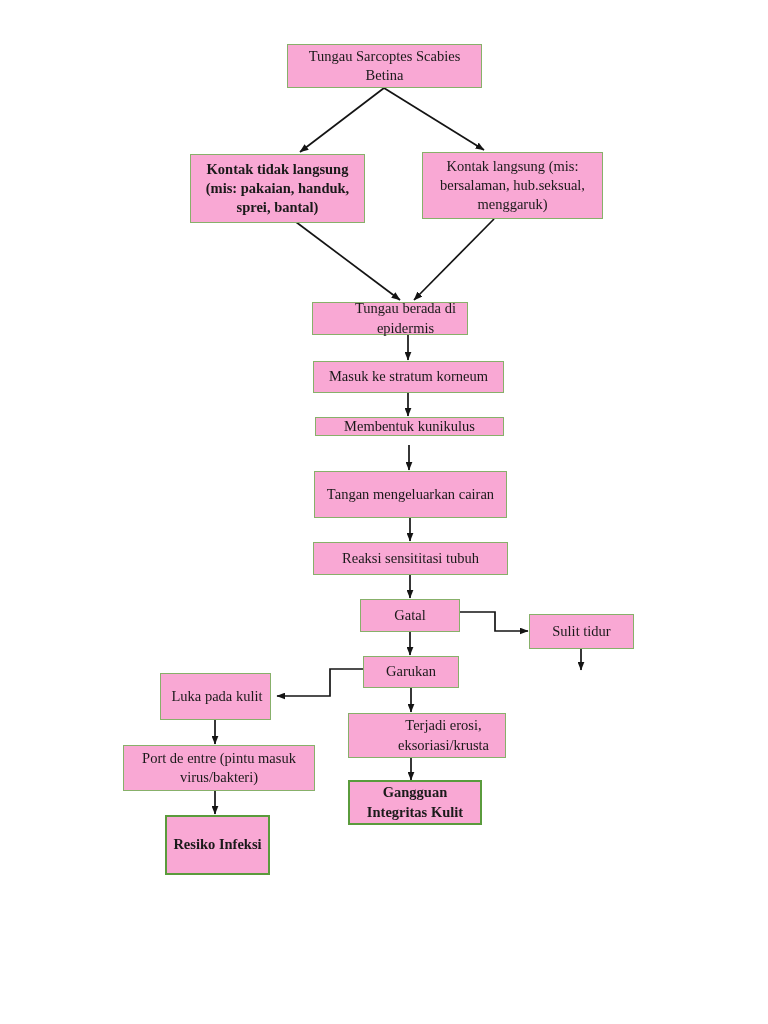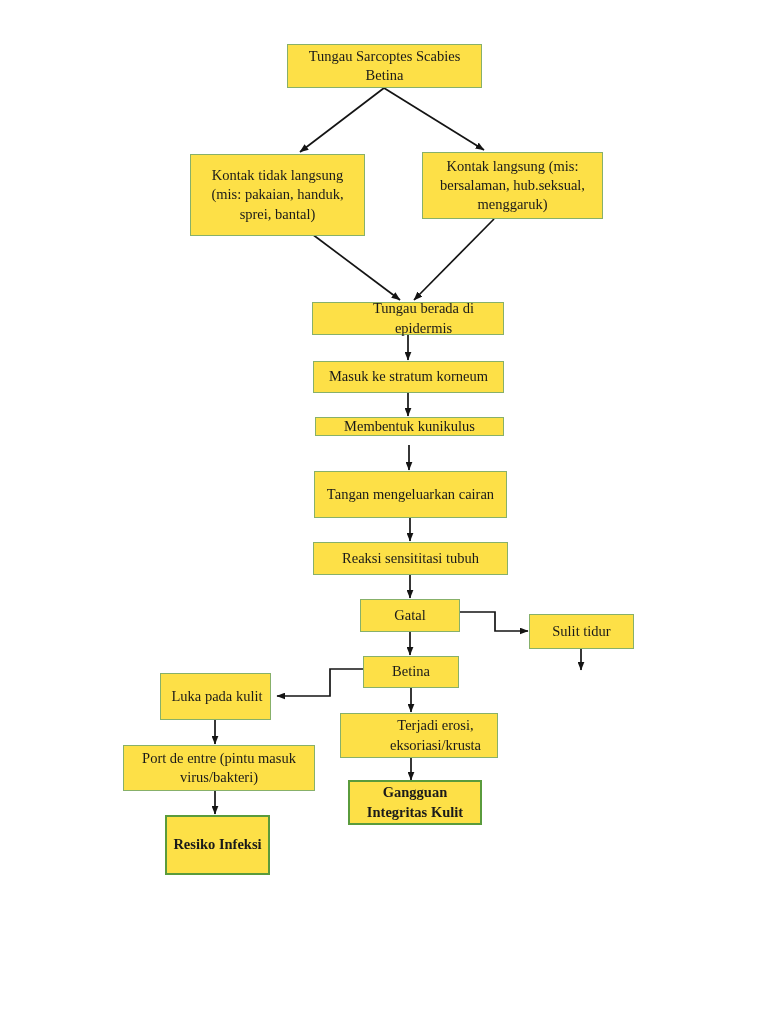--- a/index.html
+++ b/index.html
@@ -17,21 +17,21 @@
   #diagram {
     position: absolute;
     top: 0;
     left: 0;
     width: 768px;
     height: 1024px;
   }
   .node {
     position: absolute;
     box-sizing: border-box;
-    background: #fde047;
+    background: #f9a8d4;
     border: 1.3px solid #87b06a;
     display: flex;
     align-items: center;
     justify-content: center;
     text-align: center;
     color: #1a1a1a;
     font-size: 14.5px;
     line-height: 1.32;
     padding: 2px 5px;
     z-index: 2;
@@ -100,29 +100,29 @@
 
     <line x1="411" y1="688" x2="411" y2="712" marker-end="url(#arrowhead)"></line>
 
     <line x1="411" y1="758" x2="411" y2="780" marker-end="url(#arrowhead)"></line>
   </svg>
 
   <div class="node" style="left:287px; top:44px; width:195px; height:44px;">
     <span>Tungau Sarcoptes Scabies Betina</span>
   </div>
 
-  <div class="node" style="left:190px; top:154px; width:175px; height:82px;">
+  <div class="node" style="left:190px; top:154px; width:175px; height:69px;font-weight:bold;">
     <span>Kontak tidak langsung (mis: pakaian, handuk, sprei, bantal)</span>
   </div>
 
   <div class="node" style="left:422px; top:152px; width:181px; height:67px;">
     <span>Kontak langsung (mis: bersalaman, hub.seksual, menggaruk)</span>
   </div>
 
-  <div class="node" style="left:312px; top:302px; width:192px; height:33px;padding-left:36px;">
+  <div class="node" style="left:312px; top:302px; width:156px; height:33px;padding-left:36px;">
     <span>Tungau berada di epidermis</span>
   </div>
 
   <div class="node" style="left:313px; top:361px; width:191px; height:32px;font-family:Liberation Serif, serif;">
     <span>Masuk ke stratum korneum</span>
   </div>
 
   <div class="node" style="left:315px; top:417px; width:189px; height:19px;">
     <span>Membentuk kunikulus</span>
   </div>
@@ -138,36 +138,36 @@
   <div class="node" style="left:360px; top:599px; width:100px; height:33px;justify-content:flex-end;">
     <span>Gatal</span>
   </div>
 
   <div class="node" style="left:529px; top:614px; width:105px; height:35px;">
     <span>Sulit tidur</span>
   </div>
 
 
   <div class="node" style="left:363px; top:656px; width:96px; height:32px;">
-    <span>Betina</span>
+    <span>Garukan</span>
   </div>
 
   <div class="node" style="left:160px; top:673px; width:111px; height:47px;padding-left:8px;">
     <span>Luka pada kulit</span>
   </div>
 
   <div class="node" style="left:123px; top:745px; width:192px; height:46px;">
     <span>Port de entre (pintu masuk virus/bakteri)</span>
   </div>
 
   <div class="node diagnosis" style="left:165px; top:815px; width:105px; height:60px;">
     <span>Resiko Infeksi</span>
   </div>
 
-  <div class="node" style="left:340px; top:713px; width:158px; height:45px;padding-left:38px;">
+  <div class="node" style="left:348px; top:713px; width:158px; height:45px;padding-left:38px;">
     <span>Terjadi erosi, eksoriasi/krusta</span>
   </div>
 
   <div class="node diagnosis" style="left:348px; top:780px; width:134px; height:45px;">
     <span>Gangguan Integritas Kulit</span>
   </div>
 
 </div>
 
 </body></html>

